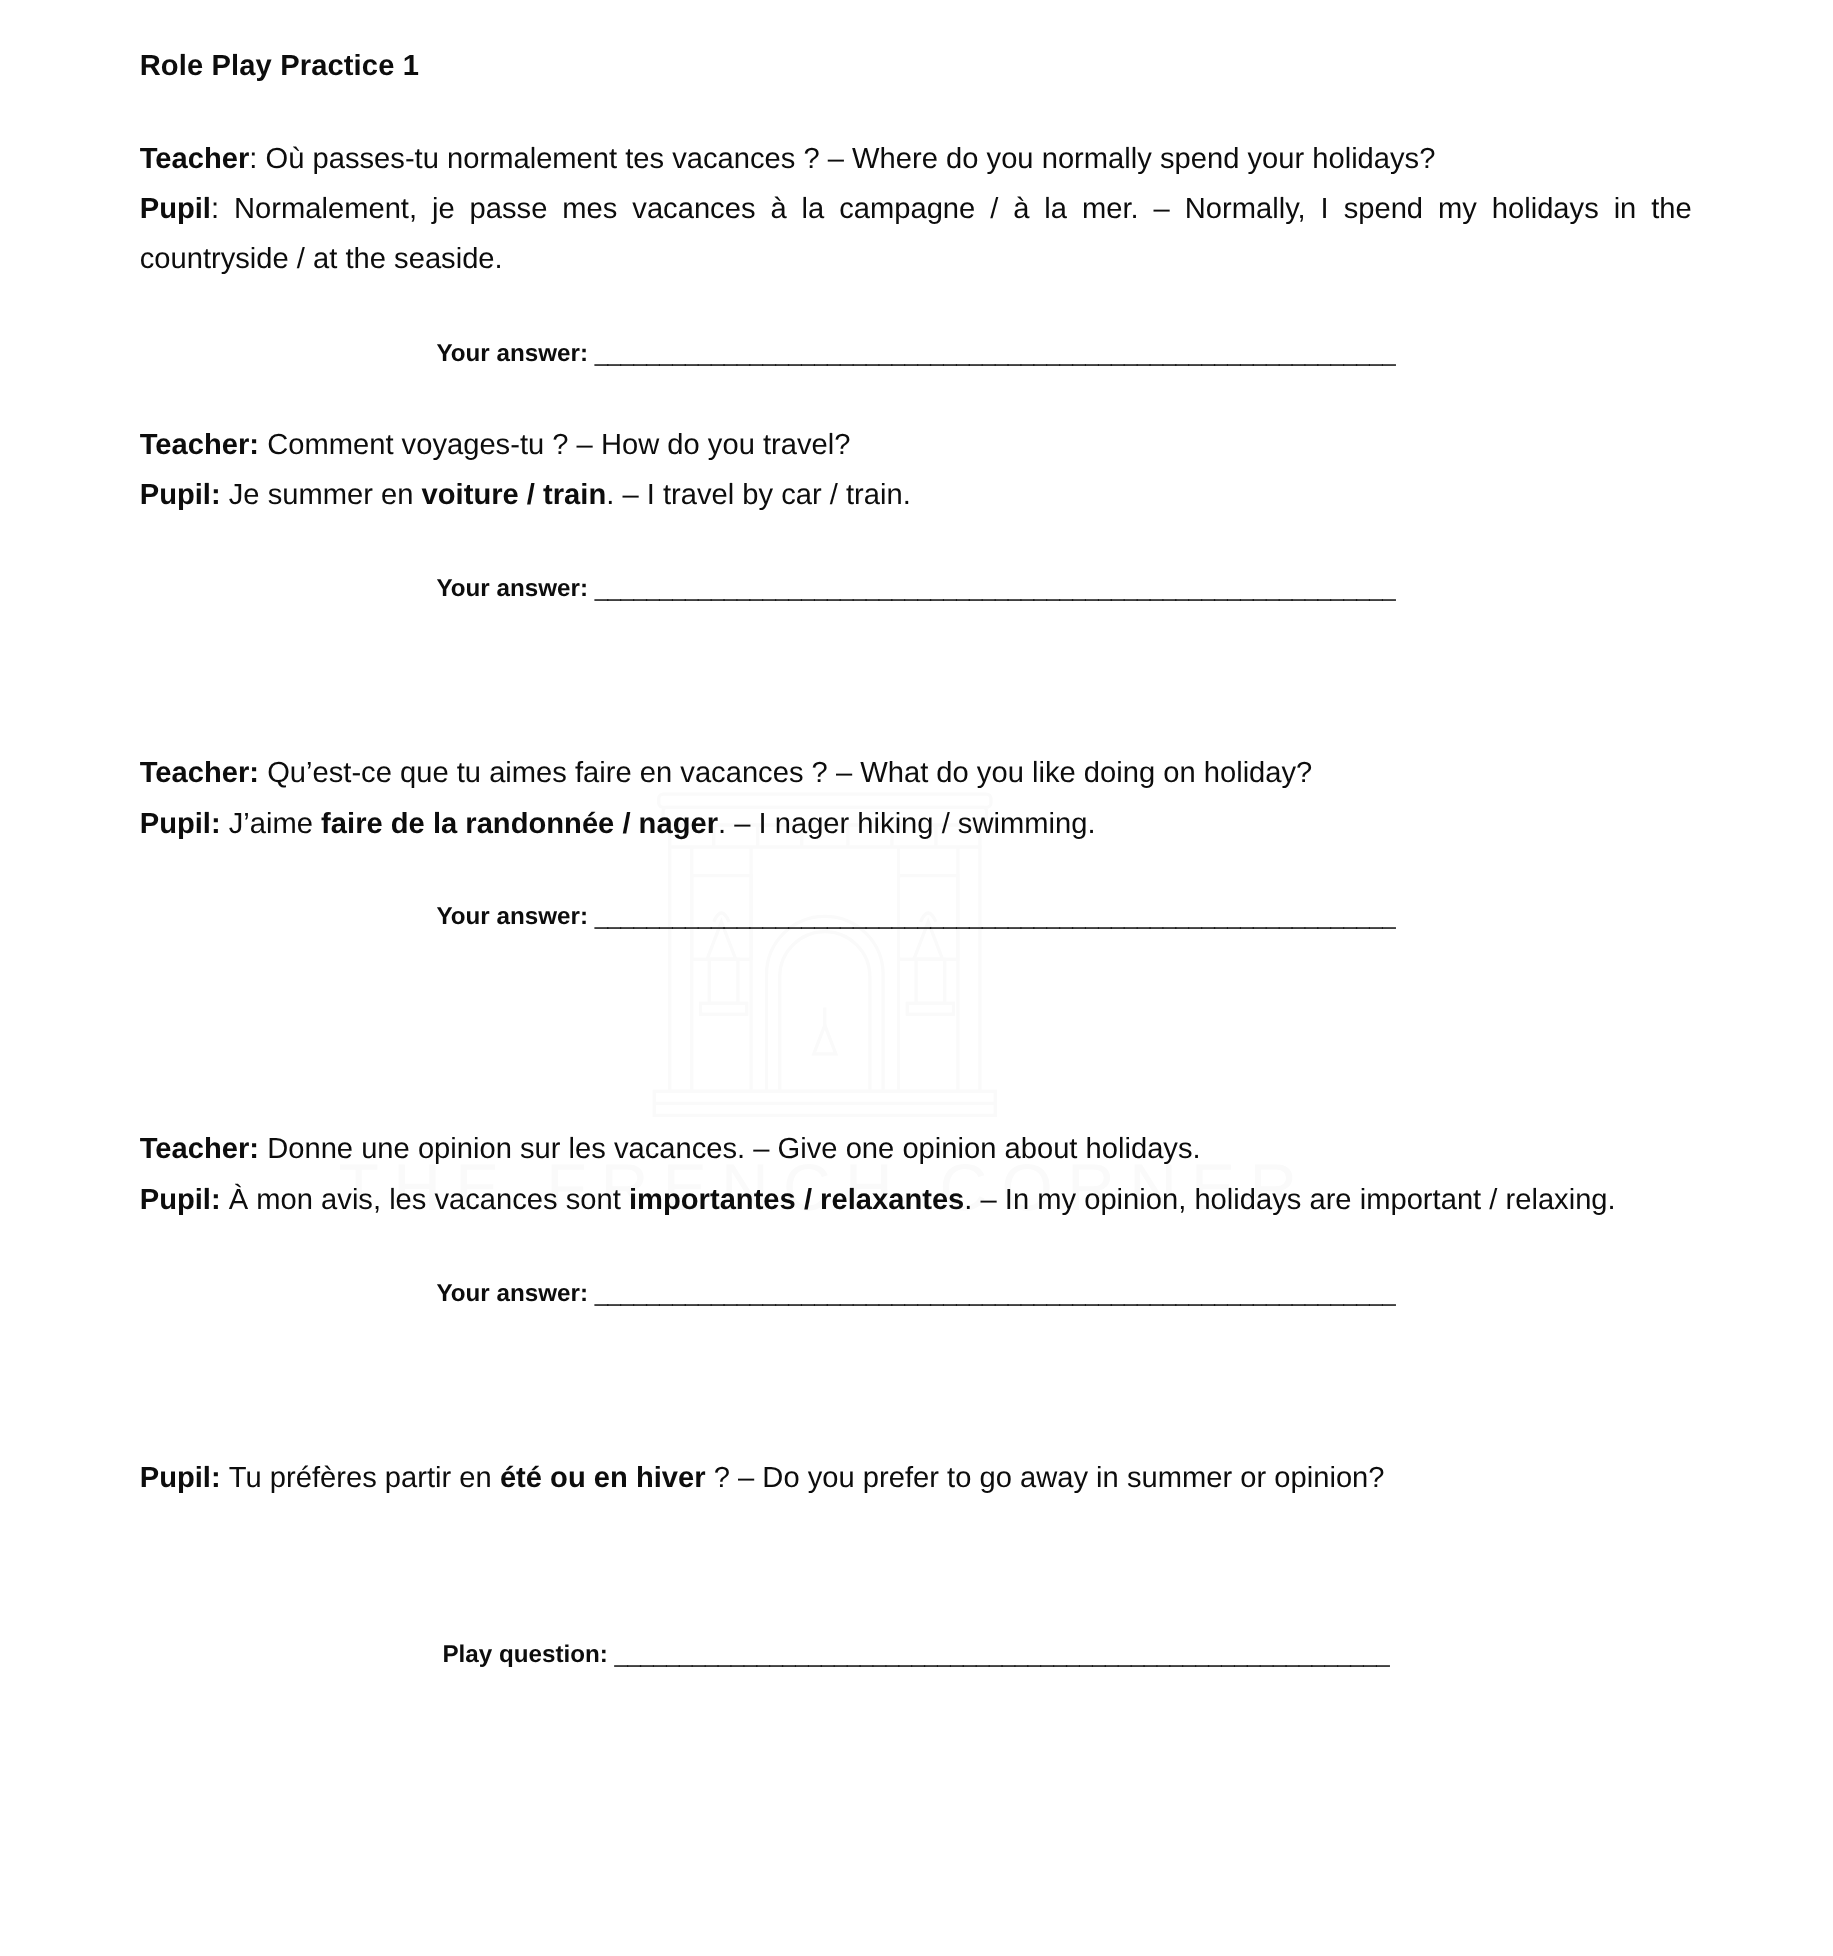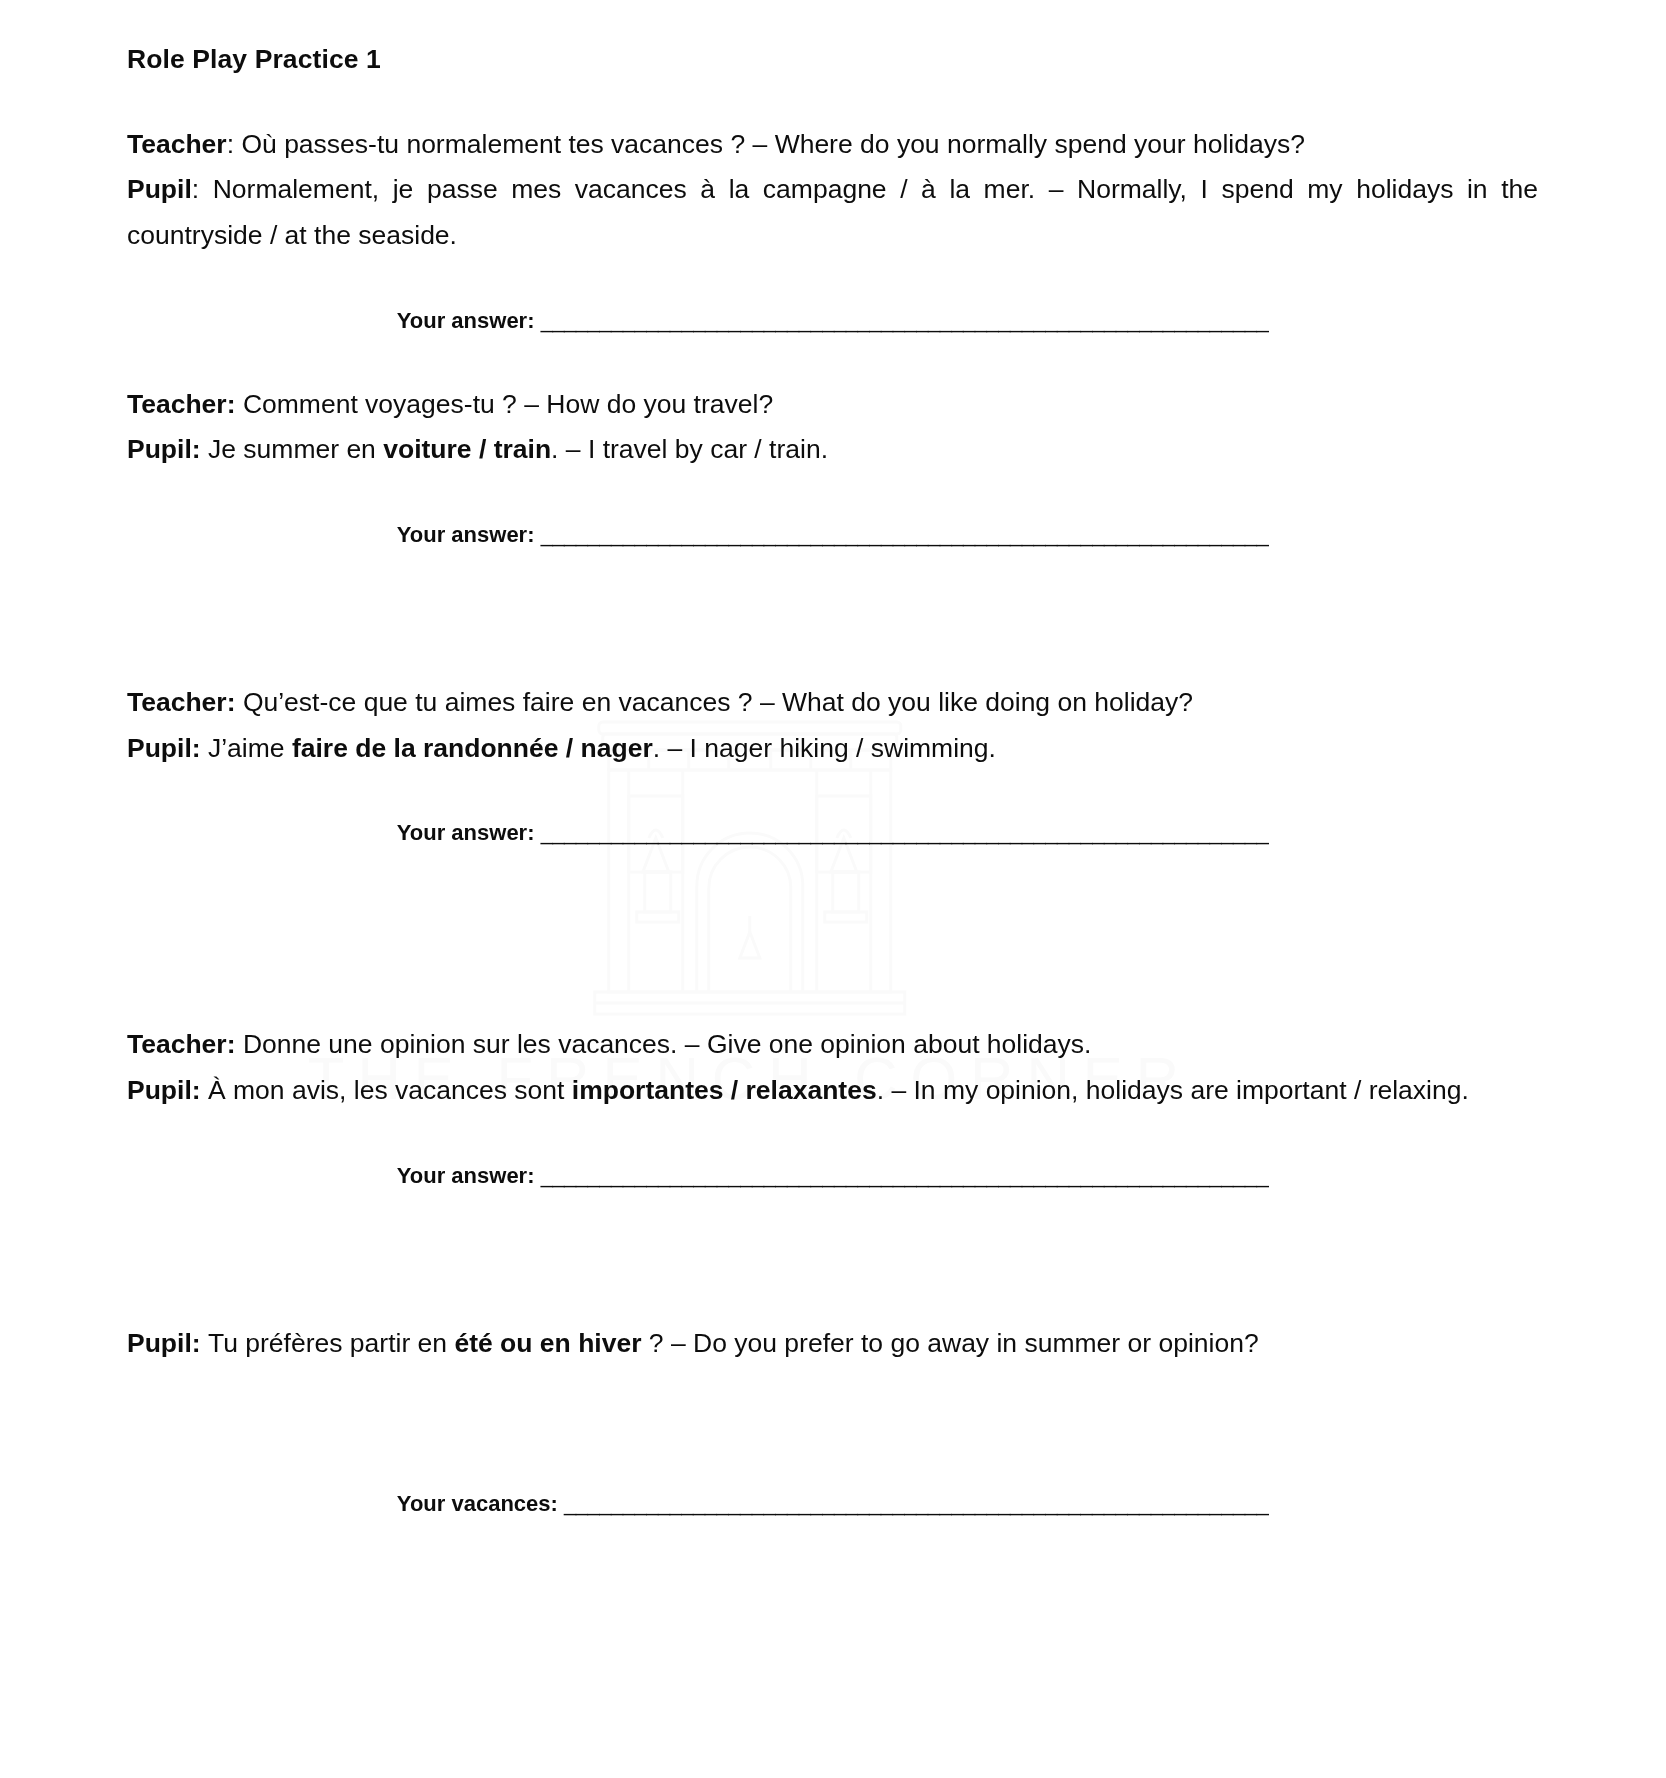--- a/index.html
+++ b/index.html
@@ -227,19 +227,19 @@
     </div>
 
     <div class="gap-xxl"></div>
 
     <div class="block">
       <p class="line">
         <span class="spk">Pupil</span><span class="spk">: </span><span>Tu préfères partir en </span><span class="kw">été ou en hiver</span><span> ? – Do you prefer to go away in summer or opinion?</span>
       </p>
       <div class="gap-xl"></div>
       <p class="answer">
-        <span>Your vacances:</span>
+        <span>Play question:</span>
         <span class="rule">____________________________________________________________</span>
       </p>
     </div>
 
   </div>
 </div>
 
 </body></html>

